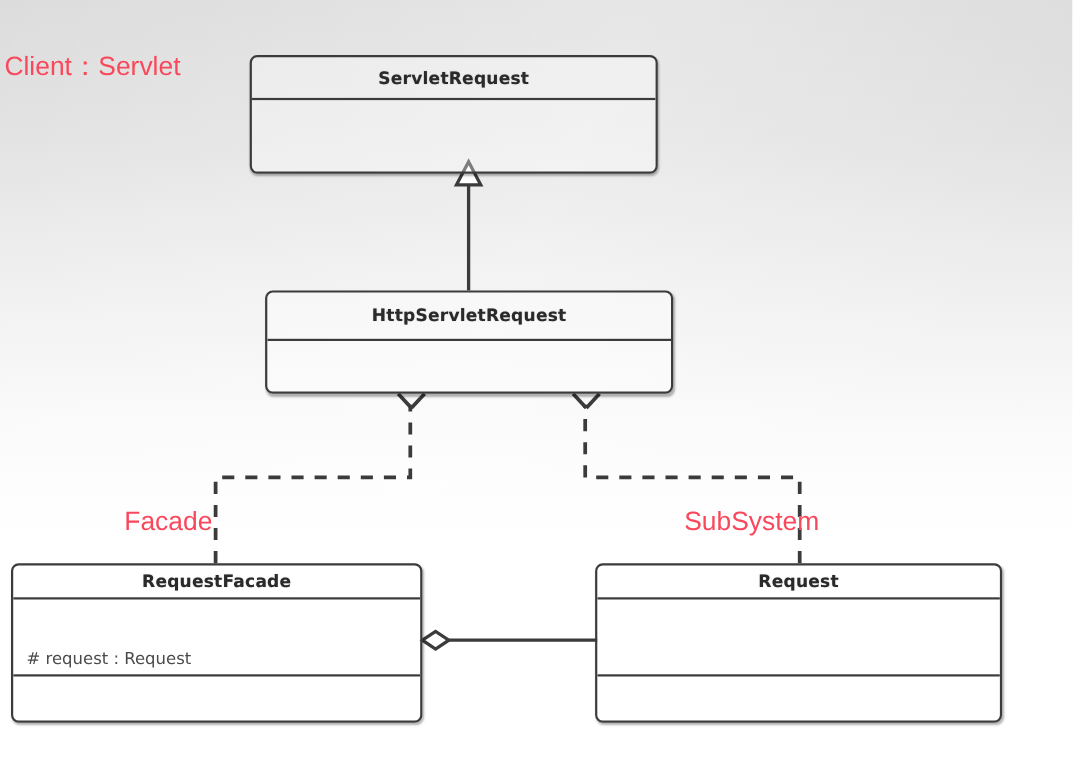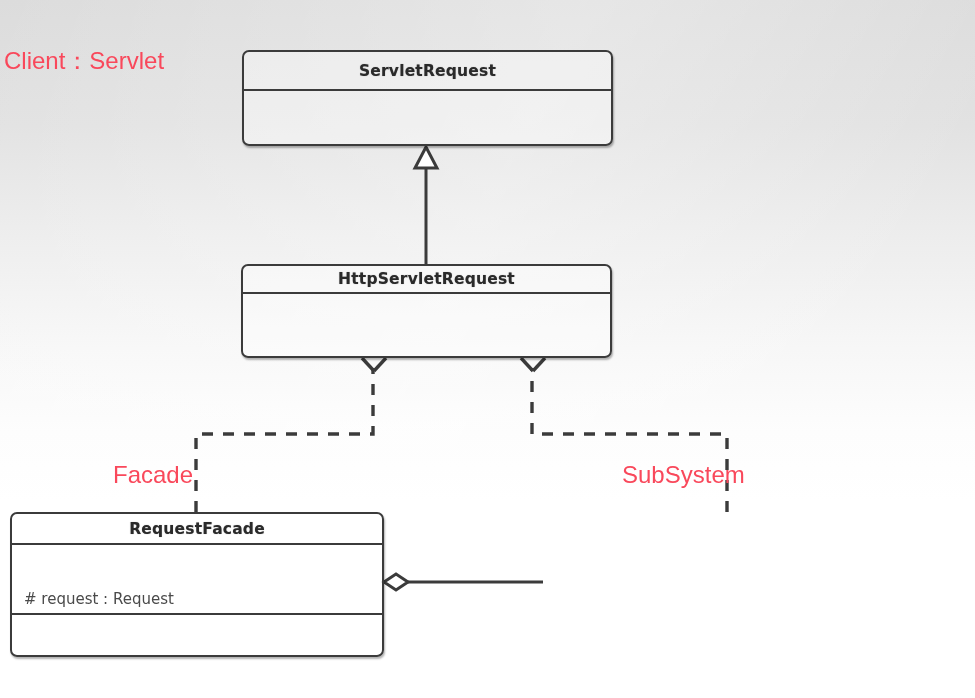--- a/index.html
+++ b/index.html
@@ -112,38 +112,43 @@
       <path d="M 521 358 L 533 371" stroke="#3b3b3b" stroke-width="3.4" fill="none" stroke-linecap="butt"></path>
       <path d="M 545 358 L 533 371" stroke="#3b3b3b" stroke-width="3.4" fill="none" stroke-linecap="butt"></path>
     </g>
 
     <g>
       <line x1="408" y1="582" x2="543" y2="582" stroke="#3b3b3b" stroke-width="3"></line>
       <polygon points="384,582 396,574 408,582 396,590" fill="#ffffff" stroke="#3b3b3b" stroke-width="3" stroke-linejoin="miter"></polygon>
     </g>
   </svg>
 
-  <div class="uml-class" style="left:242px; top:50px; width:371px; height:96px;">
+  <div class="uml-class" style="left:227px; top:50px; width:371px; height:108px;">
     <div class="uml-title" style="height:39px;">ServletRequest</div>
     <div class="uml-compartment" style="flex:1;"></div>
   </div>
 
   <div class="uml-class" style="left:241px; top:264px; width:371px; height:94px;">
-    <div class="uml-title" style="height:28px;">HttpServletRequest</div>
+    <div class="uml-title" style="height:44px;">HttpServletRequest</div>
     <div class="uml-compartment" style="flex:1;"></div>
   </div>
 
   <div class="uml-class" style="left:10px; top:512px; width:374px; height:145px;justify-content:center;">
     <div class="uml-title" style="height:48px;">RequestFacade</div>
     <div class="uml-compartment divided" style="height:46px;">
       <span># request :  Request</span>
     </div>
     <div class="uml-compartment" style="flex:1;"></div>
   </div>
 
+  <div class="uml-class" style="left:541px; top:512px; width:370px; height:145px;">
+    <div class="uml-title" style="height:48px;">Request</div>
+    <div class="uml-compartment divided" style="height:46px;"></div>
+    <div class="uml-compartment" style="flex:1;"></div>
+  </div>
 
   <div class="note-label" style="left:4px; top:49px;">Client：Servlet</div>
 
   <div class="note-label" style="left:622px; top:463px;">SubSystem</div>
 
   <div class="note-label" style="left:113px; top:463px;">Facade</div>
 
 </div>
 
 </body></html>

